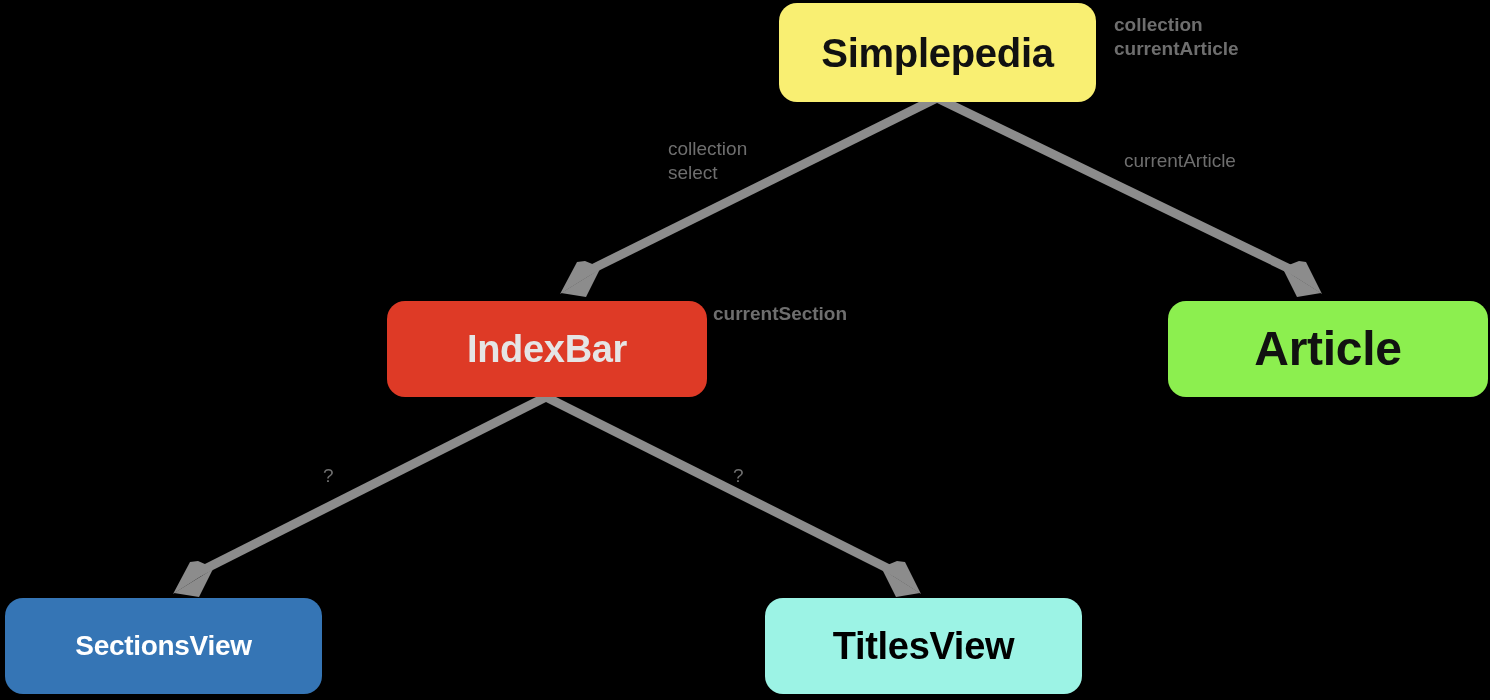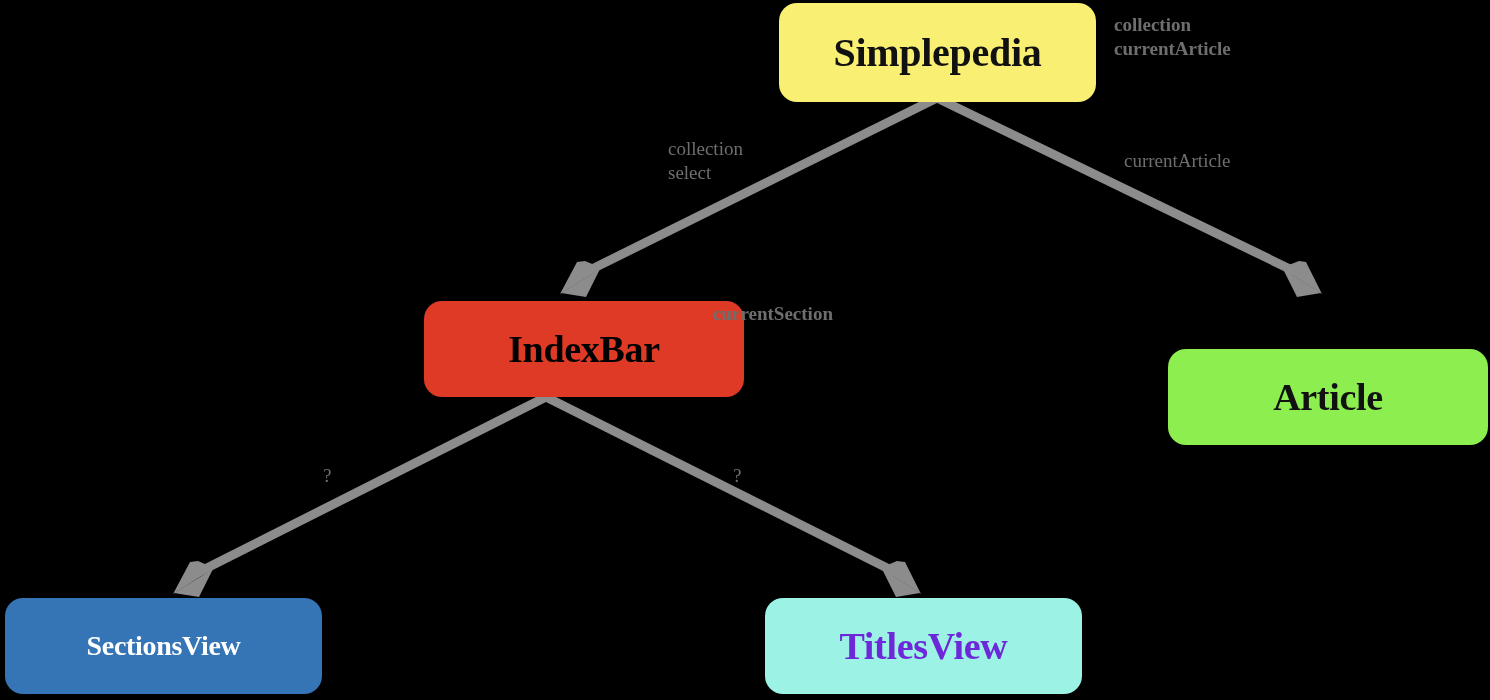--- a/index.html
+++ b/index.html
@@ -6,21 +6,21 @@
     margin: 0;
     padding: 0;
     background: #000000;
   }
   #diagram-canvas {
     position: relative;
     width: 1490px;
     height: 700px;
     background: #000000;
     overflow: hidden;
-    font-family: Liberation Serif, serif;
+    font-family: Liberation Sans, sans-serif;
   }
   #edge-layer {
     position: absolute;
     left: 0;
     top: 0;
     width: 1490px;
     height: 700px;
   }
   .node {
     position: absolute;
@@ -84,33 +84,33 @@
       <line x1="546" y1="397" x2="895" y2="572" stroke="#8c8c8c" stroke-width="9"></line>
       <polygon points="921,594 880,568 897,561 905,562" fill="#8c8c8c"></polygon>
       <polygon points="920,593 882,569 896,597" fill="#8c8c8c"></polygon>
     </g>
   </svg>
 
   <div class="node" style="left:779px; top:3px; width:317px; height:99px; background:#F9EF72; color:#111111; font-size:40px;">
     <span class="node-label">Simplepedia</span>
   </div>
 
-  <div class="node" style="left:387px; top:301px; width:320px; height:96px; background:#DE3A26; color:#000000; font-size:38px;margin-left:37px;">
+  <div class="node" style="left:387px; top:301px; width:320px; height:96px; background:#DE3A26; color:#e5e5e5; font-size:38px;">
     <span class="node-label">IndexBar</span>
   </div>
 
-  <div class="node" style="left:1168px; top:301px; width:320px; height:96px; background:#8CEF4F; color:#111111; font-size:38px;margin-top:48px;">
+  <div class="node" style="left:1168px; top:301px; width:320px; height:96px; background:#8CEF4F; color:#111111; font-size:48px;">
     <span class="node-label">Article</span>
   </div>
 
   <div class="node" style="left:5px; top:598px; width:317px; height:96px; background:#3575B5; color:#ffffff; font-size:28px;">
     <span class="node-label">SectionsView</span>
   </div>
 
-  <div class="node" style="left:765px; top:598px; width:317px; height:96px; background:#9CF3E5; color:#6d28d9; font-size:38px;">
+  <div class="node" style="left:765px; top:598px; width:317px; height:96px; background:#9CF3E5; color:#000000; font-size:38px;">
     <span class="node-label">TitlesView</span>
   </div>
 
   <div class="annotation" style="left:1114px; top:13px;">collection
 currentArticle</div>
 
   <div class="annotation" style="left:713px; top:302px;">currentSection</div>
 
   <div class="edge-label" style="left:668px; top:137px;">collection
 select</div>

